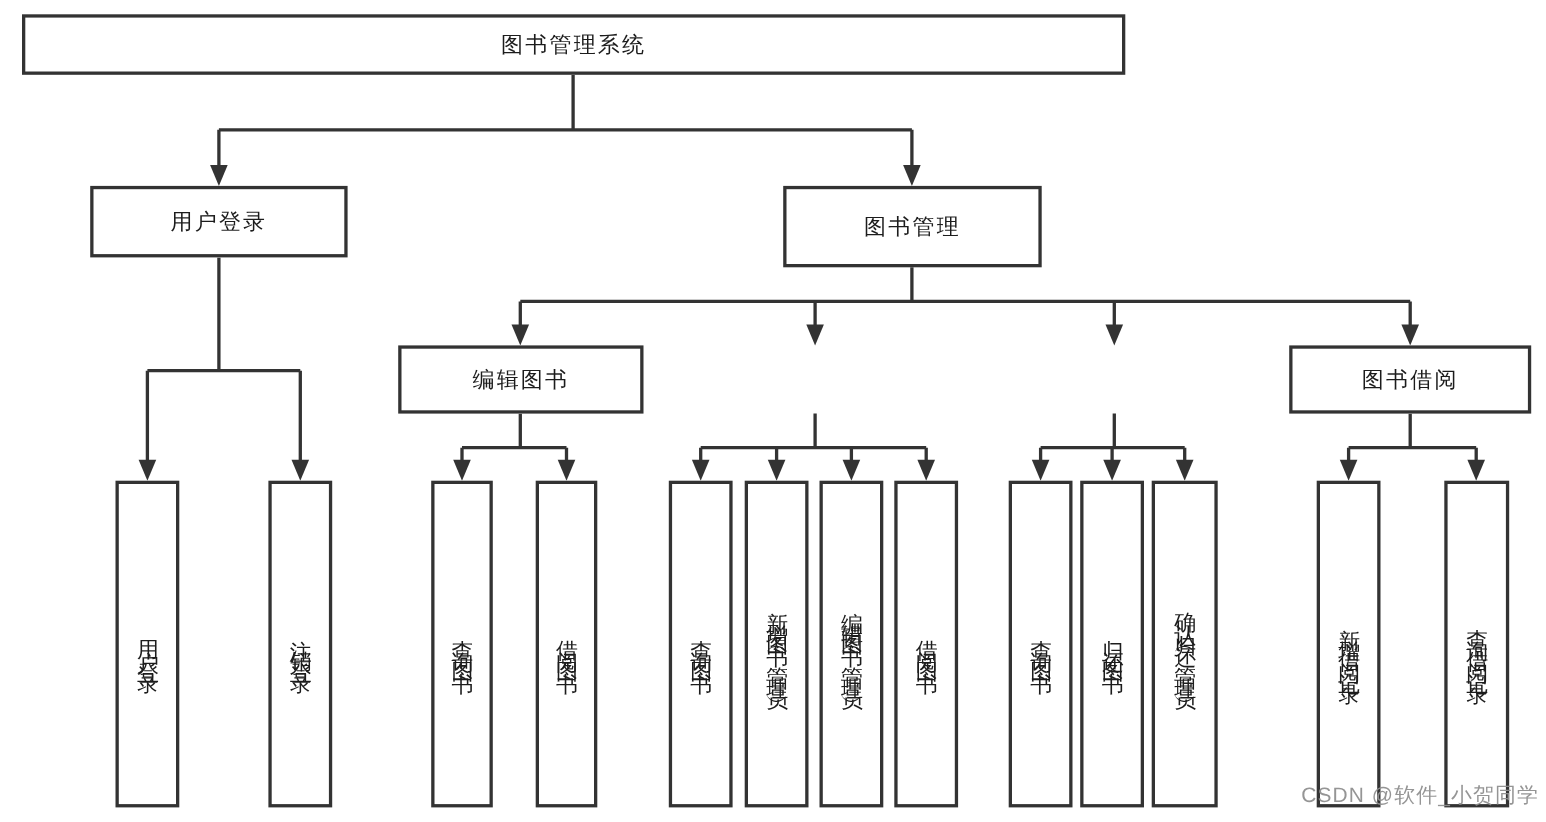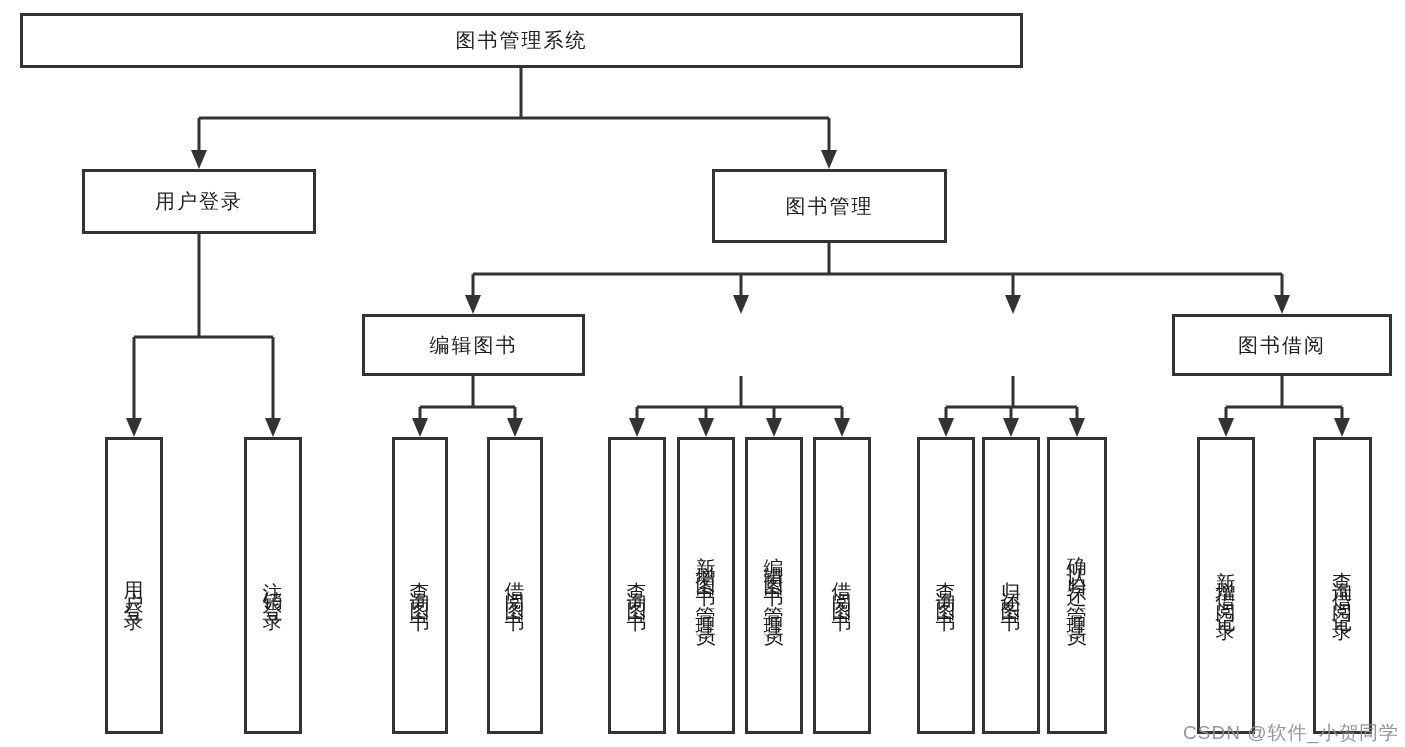--- a/index.html
+++ b/index.html
@@ -11,21 +11,21 @@
   .box{
     position:absolute;box-sizing:border-box;background:#ffffff;
     border:3px solid #333333;display:flex;align-items:center;justify-content:center;
     color:#1c1c1c;font-size:20px;letter-spacing:2px;white-space:nowrap;z-index:2;
   }
   .leaf{
     writing-mode:vertical-rl;text-orientation:mixed;
     letter-spacing:10px;white-space:normal;line-height:1.1;
   }
   .watermark{
-    position:absolute;right:6px;bottom:1px;z-index:5;
+    position:absolute;right:6px;bottom:11px;z-index:5;
     font-size:19px;color:rgba(143,143,143,0.95);letter-spacing:1px;
   }
 </style>
 </head>
 <body>
 
 <div class="canvas">
 
   <svg class="connectors" width="1405" height="747" viewBox="0 0 1405 747">
     <path fill="none" stroke="#333333" stroke-width="3" d="

